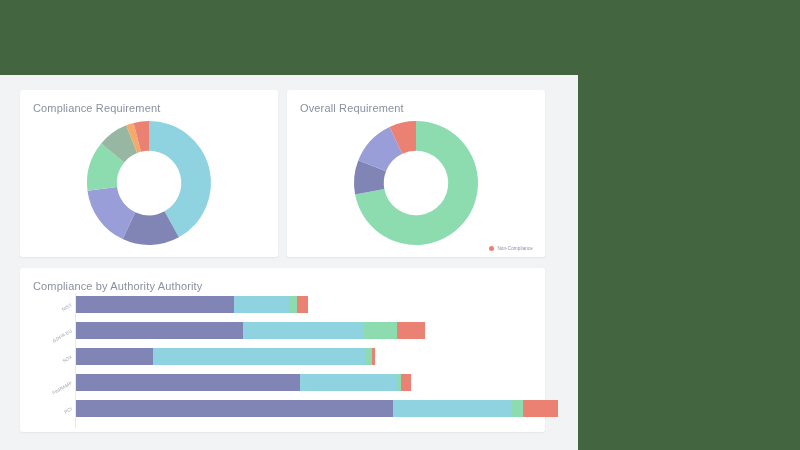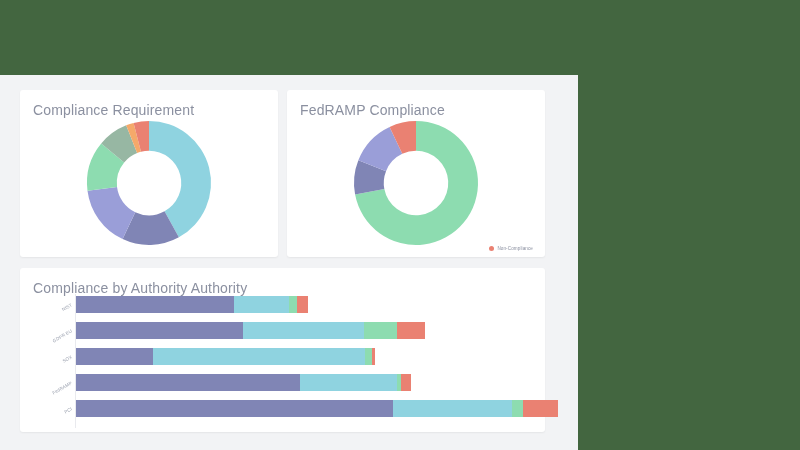--- a/index.html
+++ b/index.html
@@ -16,21 +16,21 @@
   .card{
     position:absolute;background:#ffffff;border-radius:3px;
     box-shadow:0 1px 2px rgba(0,0,0,0.06);
   }
   #card-compliance-requirement{left:20px;top:15px;width:258px;height:167px;}
   #card-overall-compliance{left:287px;top:15px;width:258px;height:167px;}
   #card-authority-documents{left:20px;top:193px;width:525px;height:164px;}
 
   .card-title{
     position:absolute;left:13px;top:12px;
-    font-size:14px;color:#8b90a0;letter-spacing:.15px;
+    font-size:11px;color:#8b90a0;letter-spacing:.15px;
     font-family:"Liberation Sans", sans-serif;
   }
 
   .donut-wrap{position:absolute;left:0;right:0;top:22px;bottom:4px;}
   .donut-svg{display:block;margin:0 auto;}
 
   .legend{
     position:absolute;right:12px;bottom:6px;
     display:flex;align-items:center;gap:3px;
   }
@@ -67,21 +67,21 @@
           <path d="M48.60168392296552,127.09927725289322 A62,62 0 0 1 13.488888518502378,78.77066048098688 L43.01422202962124,75.04074345011318 A32.24,32.24 0 0 0 61.27287563994207,100.17162417150448 Z" fill="#9a9ed8"></path>
           <path d="M13.488888518502378,78.77066048098688 A62,62 0 0 1 27.22817894790108,31.479712635581222 L50.15865305290856,50.449450570502236 A32.24,32.24 0 0 0 43.01422202962124,75.04074345011318 Z" fill="#8ddcb0"></path>
           <path d="M27.22817894790108,31.479712635581222 A62,62 0 0 1 52.17627773355002,13.353857874928387 L63.13166442144601,41.02400609496276 A32.24,32.24 0 0 0 50.15865305290856,50.449450570502236 Z" fill="#97b7a3"></path>
           <path d="M52.17627773355002,13.353857874928387 A62,62 0 0 1 59.581226995779026,10.947844010024866 L66.98223803780509,39.77287888521293 A32.24,32.24 0 0 0 63.13166442144601,41.02400609496276 Z" fill="#f5a96a"></path>
           <path d="M59.581226995779026,10.947844010024866 A62,62 0 0 1 74.99999999999999,9 L75,38.76 A32.24,32.24 0 0 0 66.98223803780509,39.77287888521293 Z" fill="#ea8172"></path>
         </svg>
     </div>
   </div>
 
   <div class="card" id="card-overall-compliance">
-    <div class="card-title">FedRAMP Compliance</div>
+    <div class="card-title">Overall Requirement</div>
     <div class="donut-wrap">
       <svg class="donut-svg" id="donut-2" width="150" height="142" viewBox="0 0 150 142">
           <path d="M75,9 A62,62 0 1 1 14.0981904548213,82.61764150431492 L43.33105903650707,77.04117358224376 A32.24,32.24 0 1 0 75,38.76 Z" fill="#8ddcb0"></path>
           <path d="M14.0981904548213,82.61764150431492 A62,62 0 0 1 17.3538578749284,48.176277733549995 L45.02400609496277,59.131664421446 A32.24,32.24 0 0 0 43.33105903650707,77.04117358224376 Z" fill="#8085b5"></path>
           <path d="M17.3538578749284,48.176277733549995 A62,62 0 0 1 48.60168392296543,14.900722747106819 L61.27287563994202,41.828375828495545 A32.24,32.24 0 0 0 45.02400609496277,59.131664421446 Z" fill="#9a9ed8"></path>
           <path d="M48.60168392296543,14.900722747106819 A62,62 0 0 1 74.99999999999993,9 L74.99999999999997,38.76 A32.24,32.24 0 0 0 61.27287563994202,41.828375828495545 Z" fill="#ea8172"></path>
         </svg>
     </div>
     <div class="legend">
       <span class="legend-dot" id="legend-dot-1" style="background: rgb(234, 129, 114);"></span>

